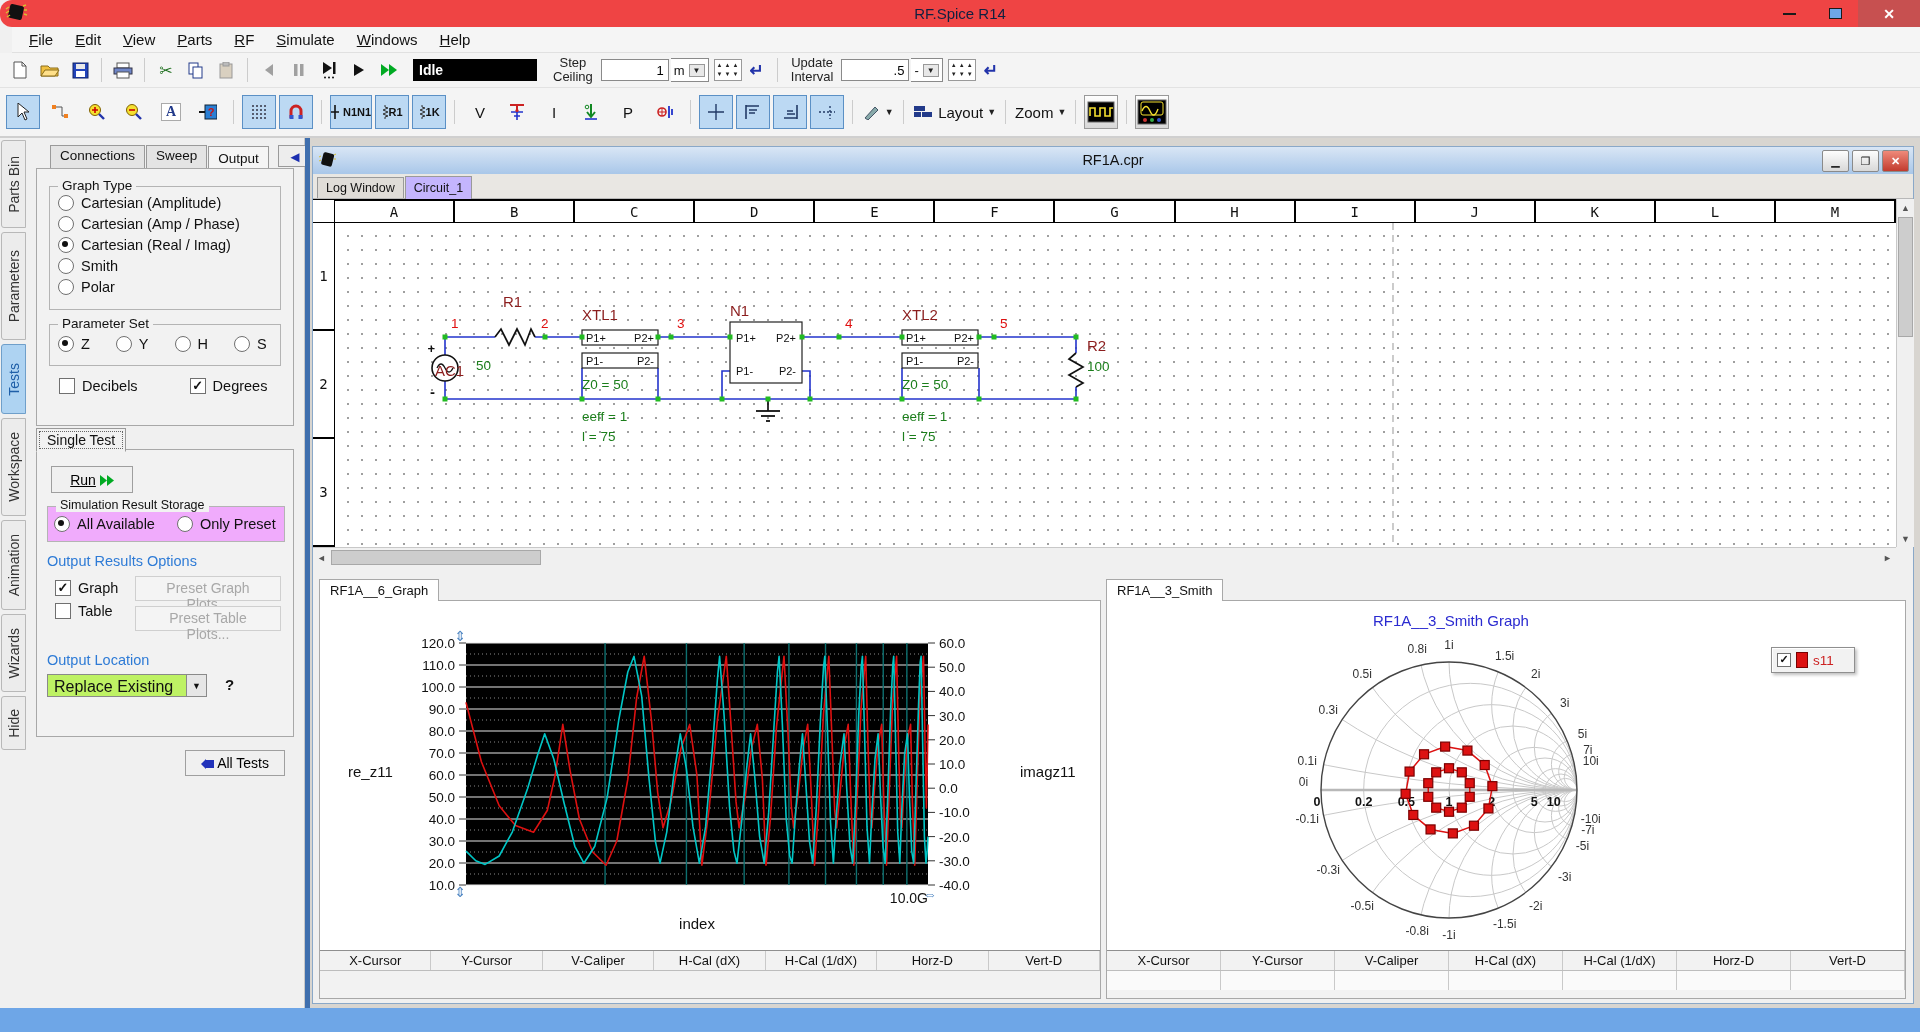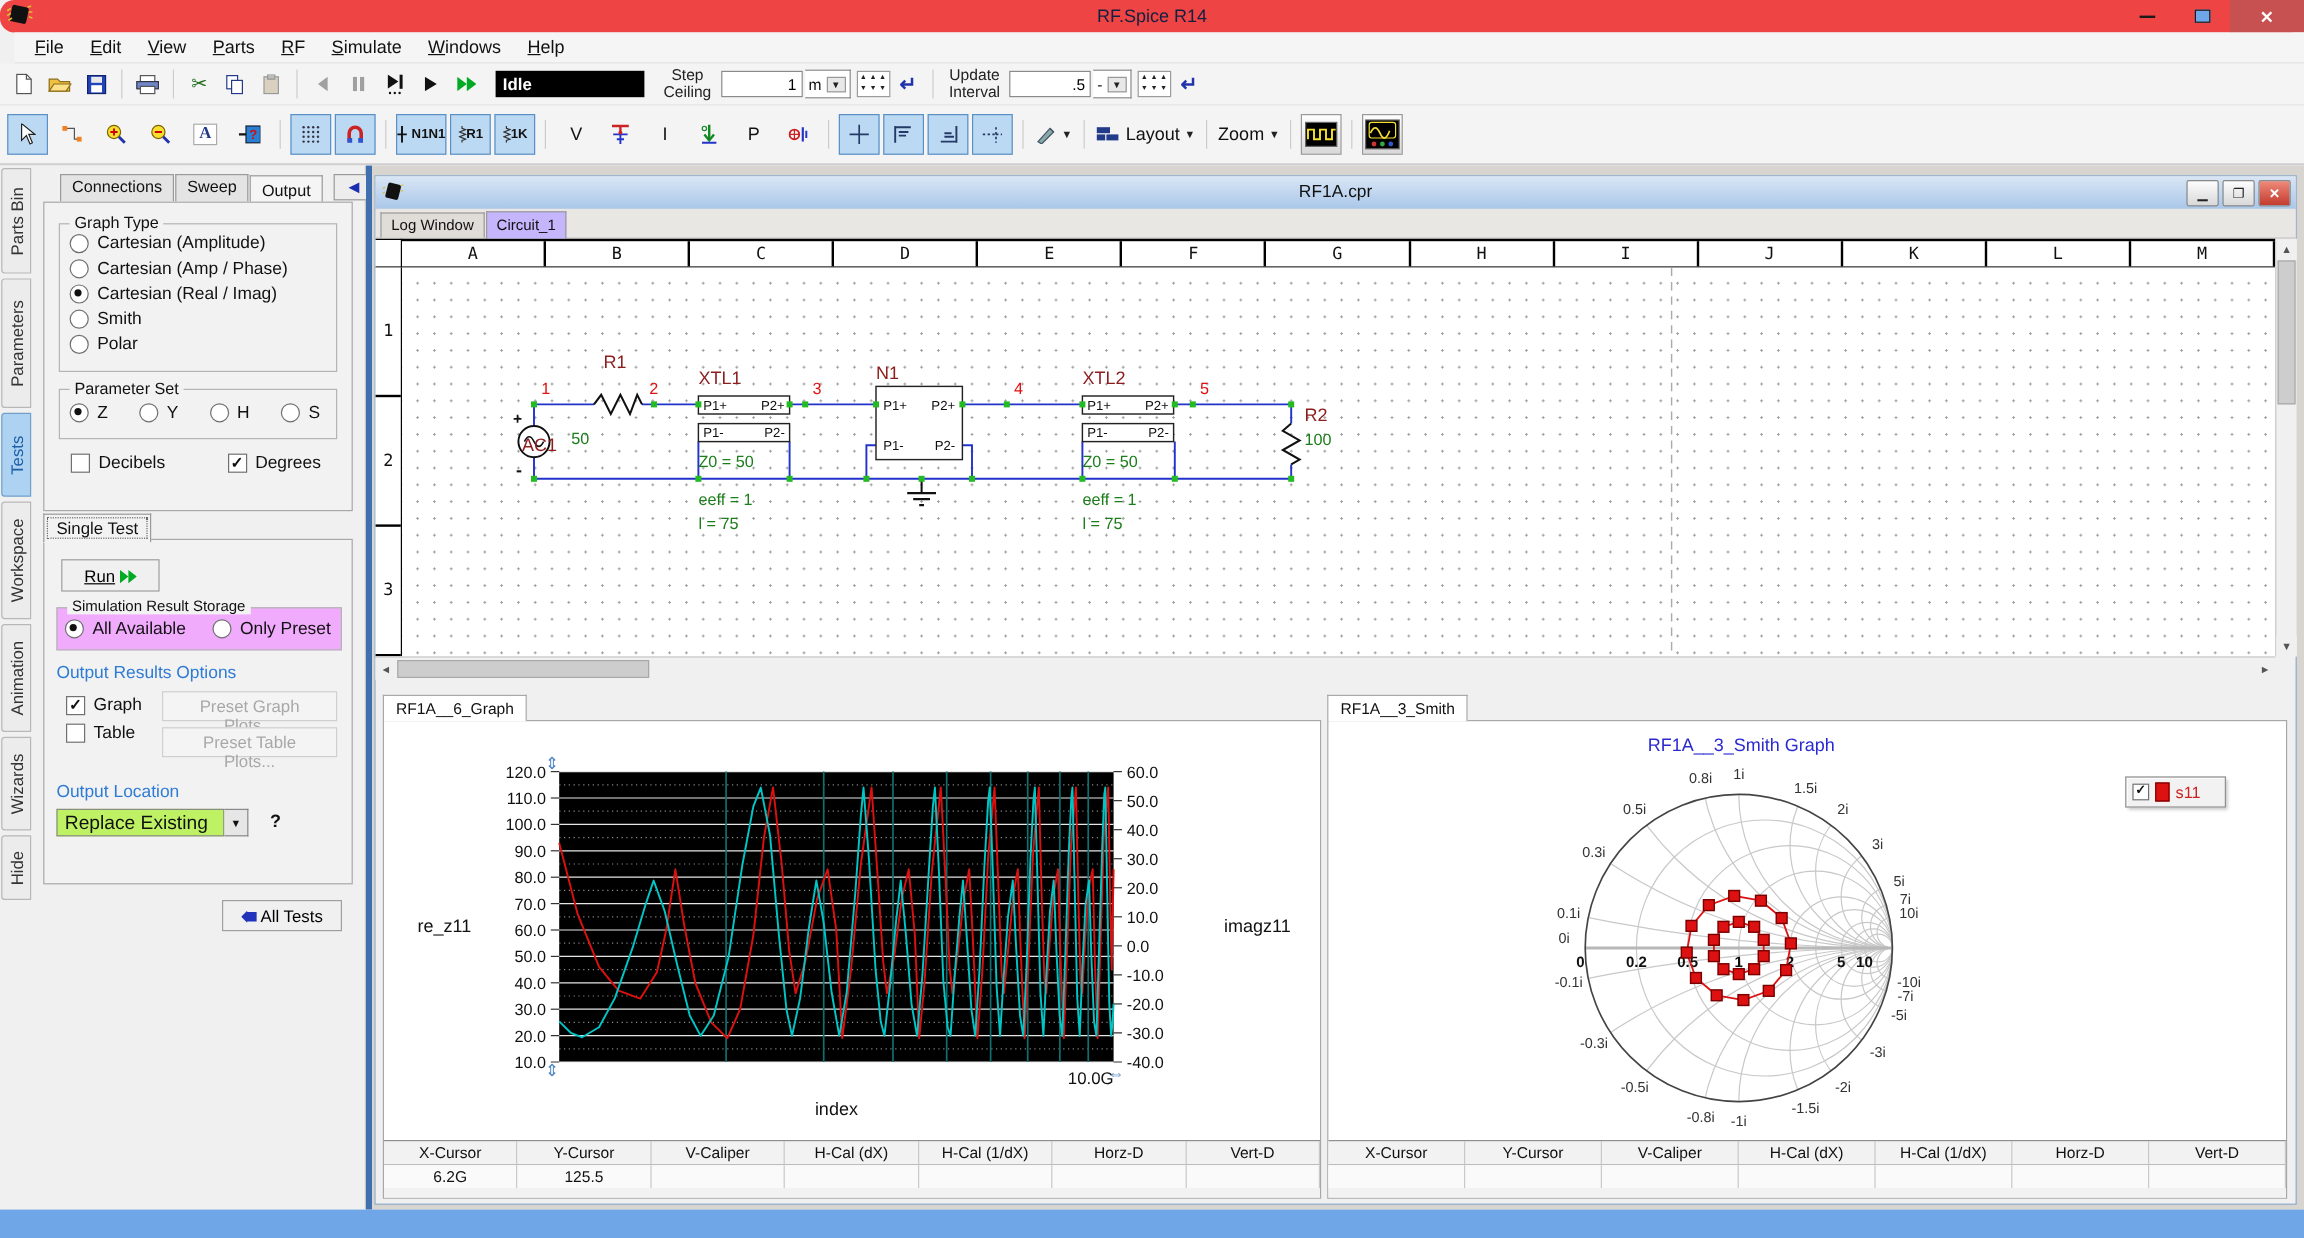--- a/index.html
+++ b/index.html
@@ -851,29 +851,20 @@
             <div class="cursor-table" id="gtable">
                 <div class="ct-row ct-head">
                   <div>X-Cursor</div>
                   <div>Y-Cursor</div>
                   <div>V-Caliper</div>
                   <div>H-Cal (dX)</div>
                   <div>H-Cal (1/dX)</div>
                   <div>Horz-D</div>
                   <div>Vert-D</div>
                 </div>
-                <div class="ct-row ct-vals">
-                  <div>6.2G</div>
-                  <div>125.5</div>
-                  <div></div>
-                  <div></div>
-                  <div></div>
-                  <div></div>
-                  <div></div>
-                </div>
               </div>
           </div>
         </div>
 
         <div class="gpanel" style="left:793px;width:800px;">
           <div class="gtab">RF1A__3_Smith</div>
           <div class="gcontent">
             <svg id="smith-svg" width="798" height="350" viewBox="0 0 798 350">
                 <defs>
                   <clipPath id="smclip">

